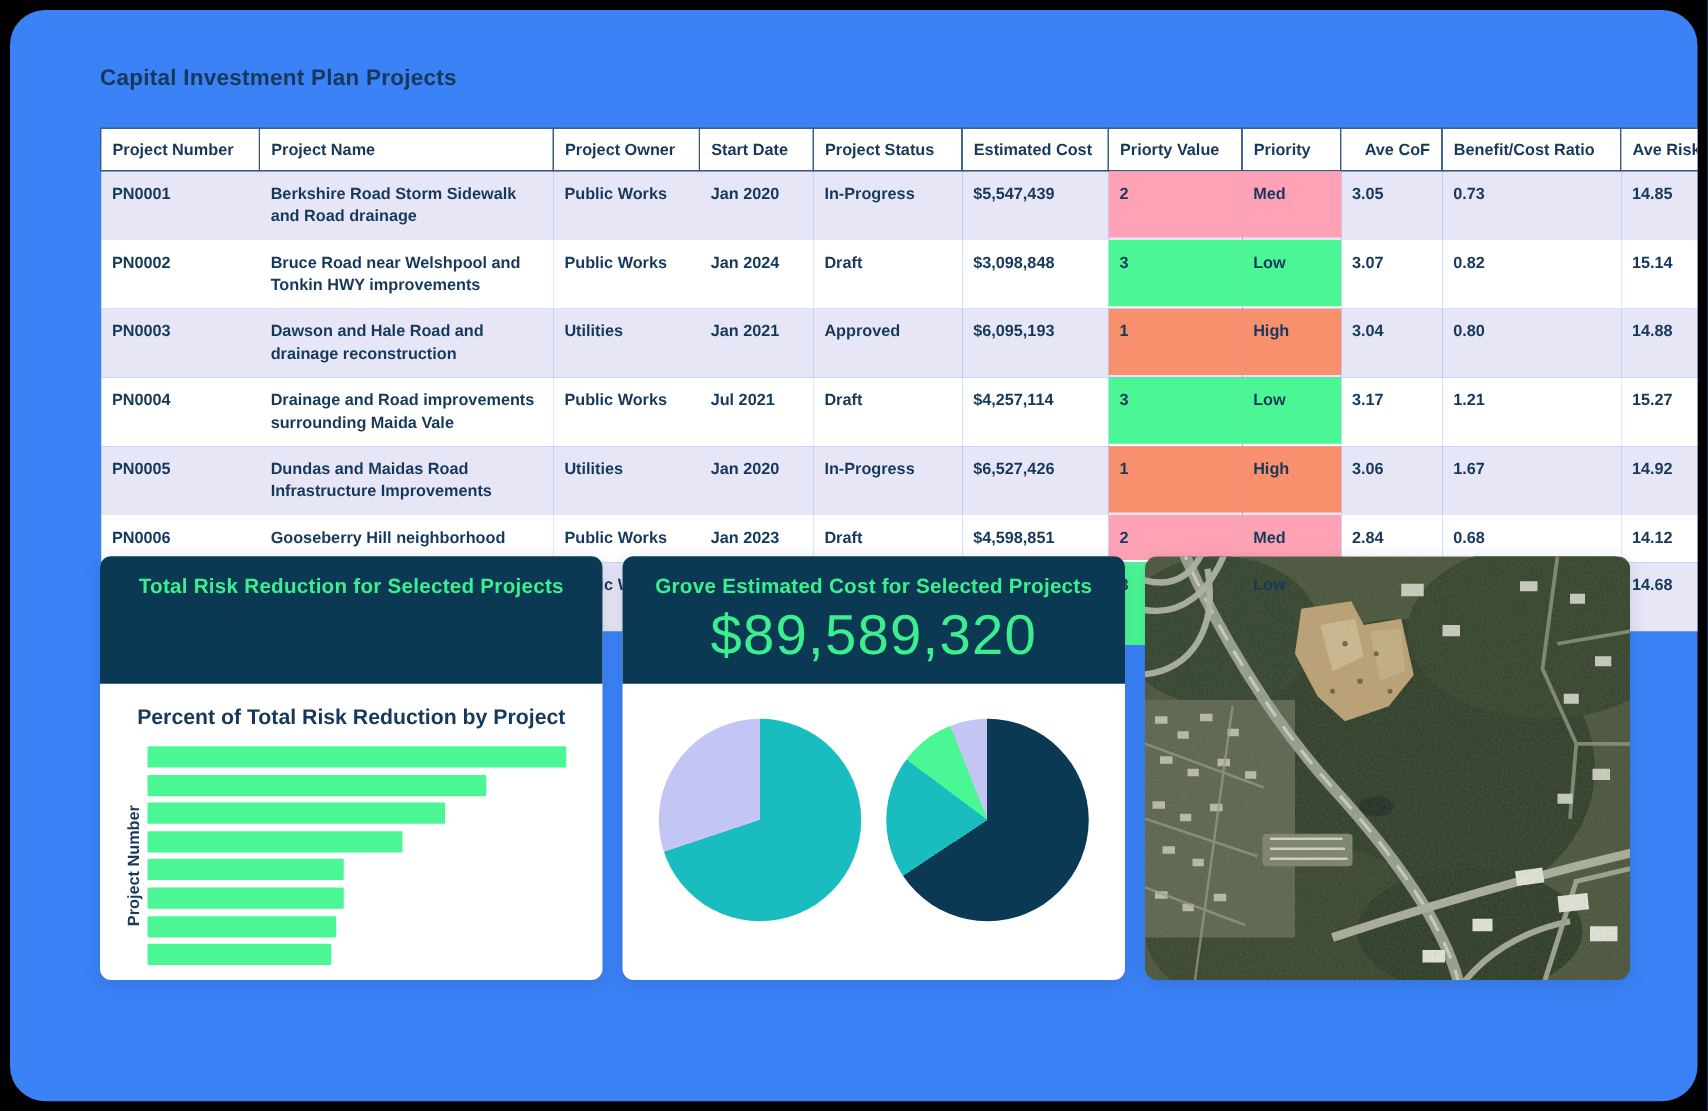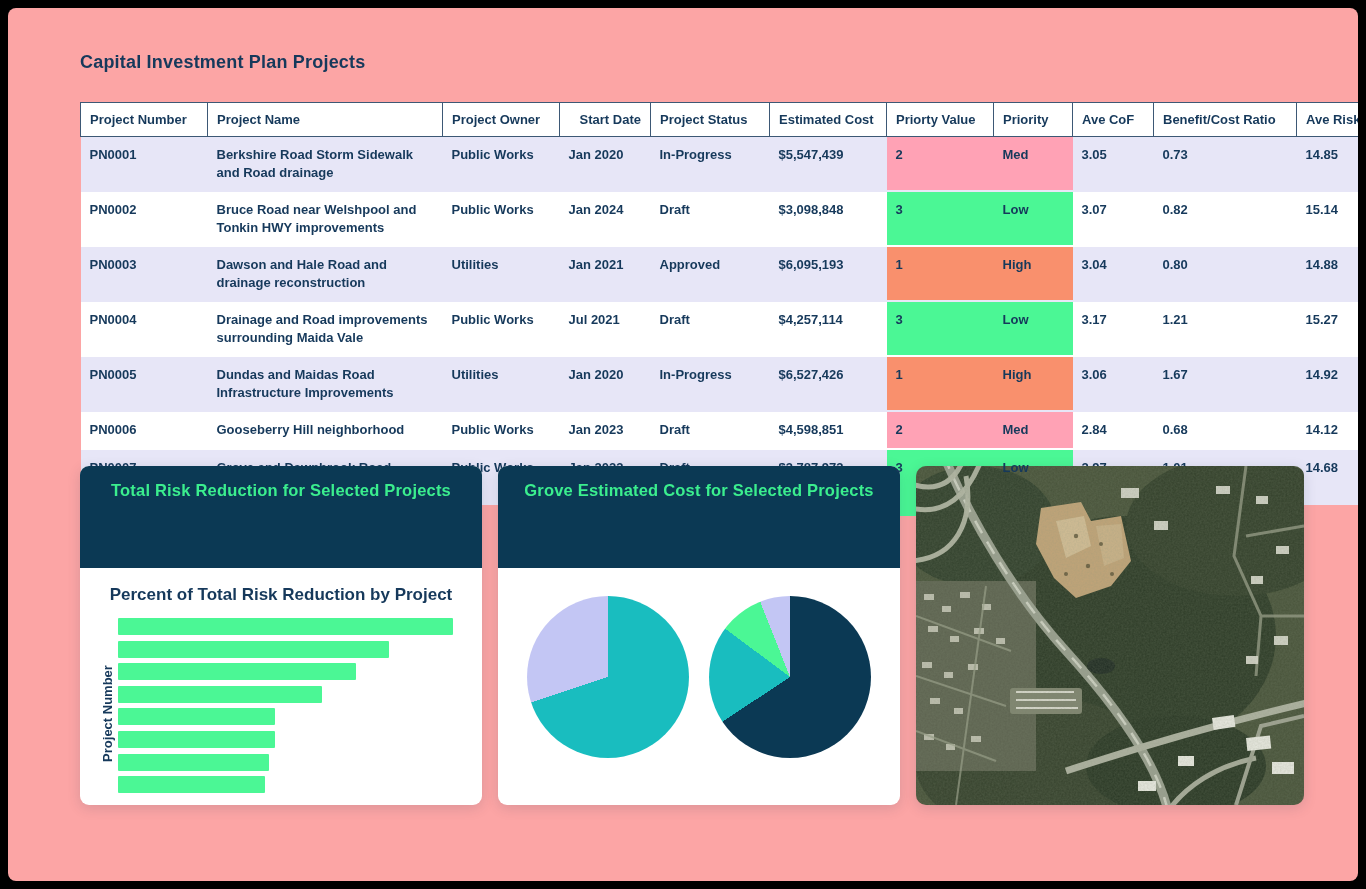--- a/index.html
+++ b/index.html
@@ -10,22 +10,22 @@
   }
   .stage{
     position:relative;
     width:1366px;height:889px;
     background:#000;
     overflow:hidden;
   }
   .page{
     position:absolute;
     left:8px;top:8px;right:8px;bottom:8px;
-    background:#fca5a5;
-    border-radius:8px;
+    background:#3b82f6;
+    border-radius:28px;
     overflow:hidden;
   }
   .page-title{
     margin:44px 0 0 72px;
     font-size:18px;
     font-weight:bold;
     color:var(--navy);
     letter-spacing:.2px;
   }
   :root{
@@ -70,21 +70,21 @@
   td.pcell .pfill{
     position:absolute;left:0;right:0;top:0;bottom:2px;
     z-index:0;
   }
   tr.lastrow td.pcell .pfill{bottom:-11px;}
   td.pcell .pval{position:relative;z-index:1;}
 
   
   .cards{
     position:absolute;
-    left:72px;top:458px;
+    left:72px;top:437px;
     display:flex;
     gap:16px;
   }
   .stat-card{
     width:402px;height:339px;
     background:#fff;
     border-radius:9px;
     box-shadow:0 3px 14px rgba(15,40,70,.14);
   }
   .stat-head{
@@ -162,26 +162,26 @@
   <div class="page">
 
     <div class="page-title">Capital Investment Plan Projects</div>
 
     <table class="projects">
       <thead>
         <tr id="header-row">
             <th style="width: 108px;">Project Number</th>
             <th style="width: 216px;">Project Name</th>
             <th style="width: 98px;">Project Owner</th>
-            <th style="width: 72px; text-align: right;">Start Date</th>
+            <th style="width: 72px;">Start Date</th>
             <th style="width: 100px; margin-left: 18px;">Project Status</th>
             <th style="width: 98px;">Estimated Cost</th>
             <th style="width: 88px;">Priorty Value</th>
             <th style="width: 60px;">Priority</th>
-            <th style="width: 62px;">Ave CoF</th>
+            <th style="width: 62px; text-align: right;">Ave CoF</th>
             <th style="width: 124px; margin-top: 46px;">Benefit/Cost Ratio</th>
             <th style="width: 100px;">Ave Risk Before</th>
           </tr>
       </thead>
       <tbody id="table-body">
           <tr class="odd">
             <td>PN0001</td>
             <td>Berkshire Road Storm Sidewalk and Road drainage</td>
             <td>Public Works</td>
             <td>Jan 2020</td>
@@ -292,20 +292,21 @@
               <div class="bar" style="width: 47%; background: rgb(75, 247, 149);"></div>
               <div class="bar" style="width: 45%; background: rgb(75, 247, 149);"></div>
               <div class="bar" style="width: 44%; background: rgb(75, 247, 149);"></div>
             </div>
         </div>
       </div>
 
       <div class="stat-card">
         <div class="stat-head">
           <div class="stat-title">Grove Estimated Cost for Selected Projects</div>
+          <div class="stat-value">$89,589,320</div>
         </div>
         <div class="pies">
           <div class="pie" id="pie-left" style="background: conic-gradient(rgb(25, 189, 191) 0deg, rgb(25, 189, 191) 251.64deg, rgb(195, 198, 244) 251.64deg, rgb(195, 198, 244) 360deg);"></div>
           <div class="pie" id="pie-right" style="background: conic-gradient(rgb(11, 57, 84) 0deg, rgb(11, 57, 84) 236.52deg, rgb(25, 189, 191) 236.52deg, rgb(25, 189, 191) 306.72deg, rgb(75, 247, 149) 306.72deg, rgb(75, 247, 149) 338.4deg, rgb(195, 198, 244) 338.4deg, rgb(195, 198, 244) 360deg);"></div>
         </div>
       </div>
 
       <div class="map-card">
         <svg width="388" height="339" viewBox="0 0 388 339">
           <defs>

